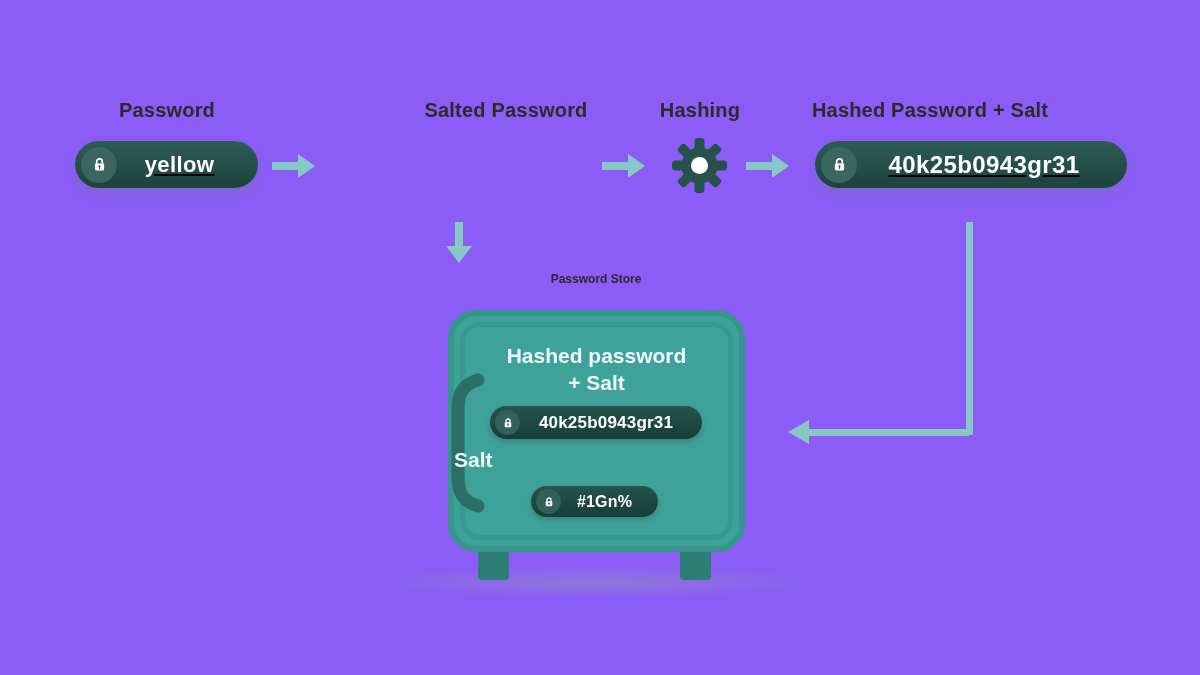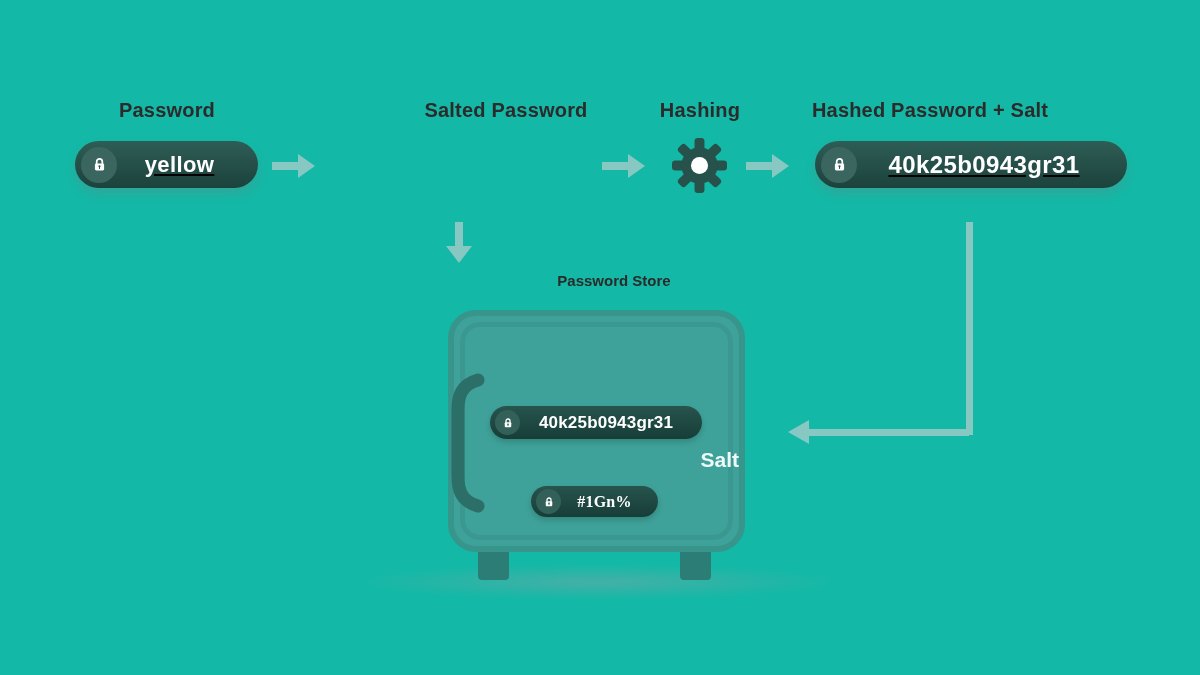--- a/index.html
+++ b/index.html
@@ -1,18 +1,18 @@
 <!DOCTYPE html>
 <html><head>
 <meta charset="utf-8">
 <style>
   * { margin:0; padding:0; box-sizing:border-box; }
   html,body { background:#ffffff; }
   body { font-family:"Liberation Sans", sans-serif; }
-  .canvas { position:relative; width:1200px; height:675px; background:#14b8a6; overflow:hidden; }
+  .canvas { position:relative; width:1200px; height:675px; background:#8b5cf6; overflow:hidden; }
 
   .step-label { position:absolute; top:99px; transform:translateX(-50%);
     font-size:20px; font-weight:700; color:#2b2b2b; letter-spacing:.2px; white-space:nowrap; }
 
   .pill { position:absolute; top:141px; height:47px; border-radius:24px;
     background:linear-gradient(180deg,#2e5d56 0%, #1c423c 100%);
     display:flex; align-items:center; box-shadow:0 6px 10px rgba(110,125,130,.28);text-decoration:underline; }
   .pill .badge { width:36px; height:36px; border-radius:50%; background:#3a665f;
     margin-left:6px; display:flex; align-items:center; justify-content:center; flex:0 0 auto; }
   .pill .pill-text { flex:1; text-align:center; color:#ffffff; font-weight:700;
@@ -24,22 +24,22 @@
     border-bottom:12px solid transparent; border-left:17px solid #87c8c2; }
 
   .arrow-down { position:absolute; left:446px; top:222px; width:26px;
     display:flex; flex-direction:column; align-items:center; }
   .arrow-down .shaft { width:8px; height:24px; background:#87c8c2; }
   .arrow-down .head  { width:0; height:0; border-left:13px solid transparent;
     border-right:13px solid transparent; border-top:17px solid #87c8c2; }
 
   .gear { position:absolute; left:672px; top:138px; }
 
-  .store-title { position:absolute; top:272px; left:614px; transform:translateX(-50%);
-    font-size:15px; font-weight:700; color:#2b2b2b; white-space:nowrap; }
+  .store-title { position:absolute; top:272px; left:596px; transform:translateX(-50%);
+    font-size:12px; font-weight:700; color:#2b2b2b; white-space:nowrap; }
 
   .ground-shadow { position:absolute; left:350px; top:564px; width:494px; height:36px;
     background:radial-gradient(ellipse at center, rgba(148,163,168,.38) 0%, rgba(148,163,168,0) 68%); }
 
   .foot { position:absolute; top:551px; width:31px; height:29px; background:#2c7d75;
     border-radius:0 0 4px 4px; }
 
   .safe { position:absolute; left:448px; top:310px; width:297px; height:242px;
     background:#3fa29a; border:6px solid #37958c; border-radius:28px; }
   .safe-door { position:absolute; inset:6px; border:5px solid rgba(0,0,0,.06); border-radius:20px; }
@@ -49,21 +49,21 @@
     color:#eefaf7; font-weight:700; font-size:21px; line-height:27px; }
 
   .inner-pill { position:absolute; border-radius:17px;
     background:linear-gradient(180deg,#27544d 0%, #173d37 100%);
     display:flex; align-items:center; box-shadow:0 3px 6px rgba(0,0,0,.18); }
   .inner-pill .badge { width:25px; height:25px; border-radius:50%; background:#33615a;
     margin-left:5px; display:flex; align-items:center; justify-content:center; flex:0 0 auto; }
   .inner-pill .pill-text { flex:1; text-align:center; color:#ffffff; font-weight:700;
     letter-spacing:.2px; padding-right:10px; white-space:nowrap; }
 
-  .salt-caption { position:absolute; top:132px; left:0; width:100%; text-align:right;
+  .salt-caption { position:absolute; top:132px; left:0; width:100%; text-align:left;
     color:#eefaf7; font-weight:700; font-size:21px; }
 
   .elbow-v { position:absolute; left:966px; top:222px; width:7px; height:213px; background:#87c8c2; }
   .elbow-h { position:absolute; left:808px; top:429px; width:161px; height:7px; background:#87c8c2; }
   .elbow-head { position:absolute; left:788px; top:420px; width:0; height:0;
     border-top:12px solid transparent; border-bottom:12px solid transparent;
     border-right:21px solid #87c8c2; }
 </style>
 </head>
 <body>
@@ -146,36 +146,40 @@
 
   <div class="safe">
     <div class="safe-door"></div>
 
     <div class="safe-handle">
       <svg width="40" height="146" viewBox="0 0 40 146">
         <path d="M30 10 C12 15 10 28 10 40 L10 106 C10 118 12 131 30 136" fill="none" stroke="#2b6f68" stroke-width="13" stroke-linecap="round"></path>
       </svg>
     </div>
 
+    <div class="safe-caption">
+      <span>Hashed password</span><br>
+      <span>+ Salt</span>
+    </div>
 
     <div class="inner-pill" style="left:36px; top:90px; width:212px; height:33px;">
       <span class="badge">
         <svg width="12" height="12" viewBox="0 0 24 24">
           <path d="M8 11 V8 a4 4 0 0 1 8 0 v3" fill="none" stroke="#ffffff" stroke-width="2.6" stroke-linecap="round"></path>
           <rect x="5.5" y="10.5" width="13" height="10" rx="2" fill="#ffffff"></rect>
           <circle cx="12" cy="14.6" r="1.6" fill="#26524c"></circle>
           <rect x="11.2" y="14.8" width="1.6" height="3.4" fill="#26524c"></rect>
         </svg>
       </span>
       <span class="pill-text" style="font-size:17px;">40k25b0943gr31</span>
     </div>
 
     <div class="salt-caption">Salt</div>
 
-    <div class="inner-pill" style="left:77px; top:170px; width:127px; height:31px;font-family:Liberation Serif, serif;">
+    <div class="inner-pill" style="left:77px; top:170px; width:127px; height:31px;">
       <span class="badge">
         <svg width="12" height="12" viewBox="0 0 24 24">
           <path d="M8 11 V8 a4 4 0 0 1 8 0 v3" fill="none" stroke="#ffffff" stroke-width="2.6" stroke-linecap="round"></path>
           <rect x="5.5" y="10.5" width="13" height="10" rx="2" fill="#ffffff"></rect>
           <circle cx="12" cy="14.6" r="1.6" fill="#26524c"></circle>
           <rect x="11.2" y="14.8" width="1.6" height="3.4" fill="#26524c"></rect>
         </svg>
       </span>
       <span class="pill-text" style="font-size:16px;">#1Gn%</span>
     </div>

